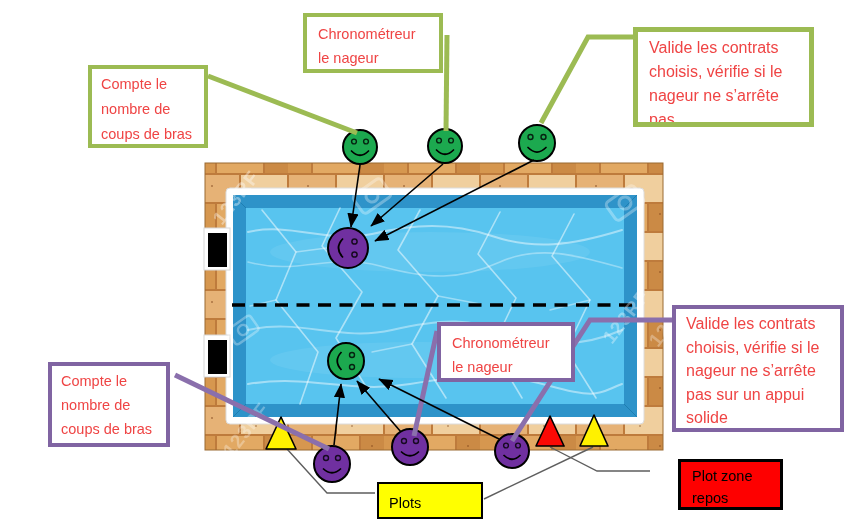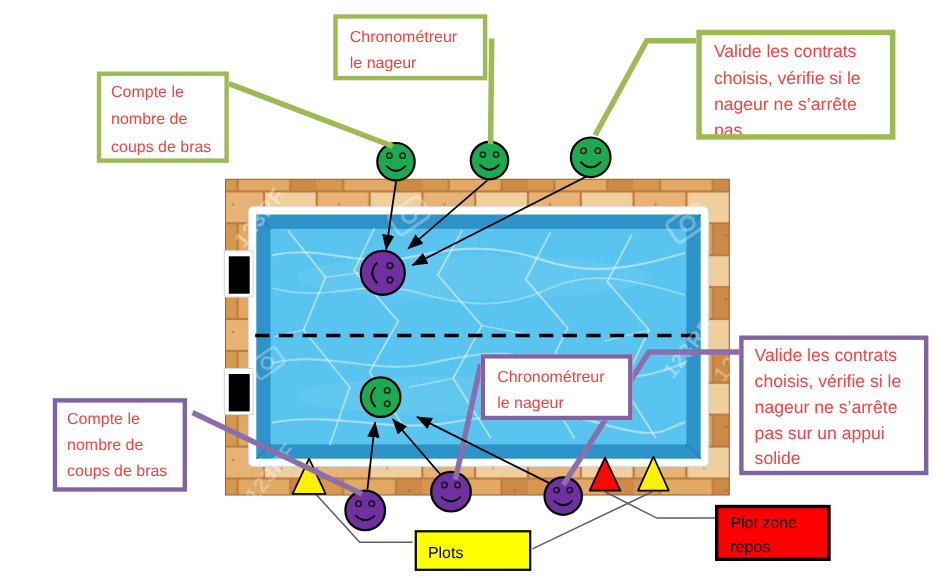--- a/index.html
+++ b/index.html
@@ -15,21 +15,21 @@
   }
   .green-border{border:4px solid #9CBB53;}
   .purple-border{border:4px solid #8064A2;}
   .thick-green{border-width:5px;}
   .small-font{font-size:16px;}
   .plot-label{
     position:absolute;color:#000;box-sizing:border-box;white-space:pre-line;
     font-size:14.5px;line-height:22px;overflow:hidden;
   }
   .yellow-bg{background:#FFFF00;border:2px solid #000;padding:8px 10px;}
-  .red-bg{background:#FE0000;border:3px solid #000;padding:3px 11px;}
+  .red-bg{background:#FE0000;border:3px solid #000;padding:3px 11px;margin-left:28px;}
 </style>
 </head>
 <body>
 
 <div class="canvas">
 
 <svg width="863" height="525" viewBox="0 0 863 525">
   <defs>
     <pattern id="bricks" width="96" height="58" patternUnits="userSpaceOnUse">
       <rect width="96" height="58" fill="#BE7B3C"></rect>

